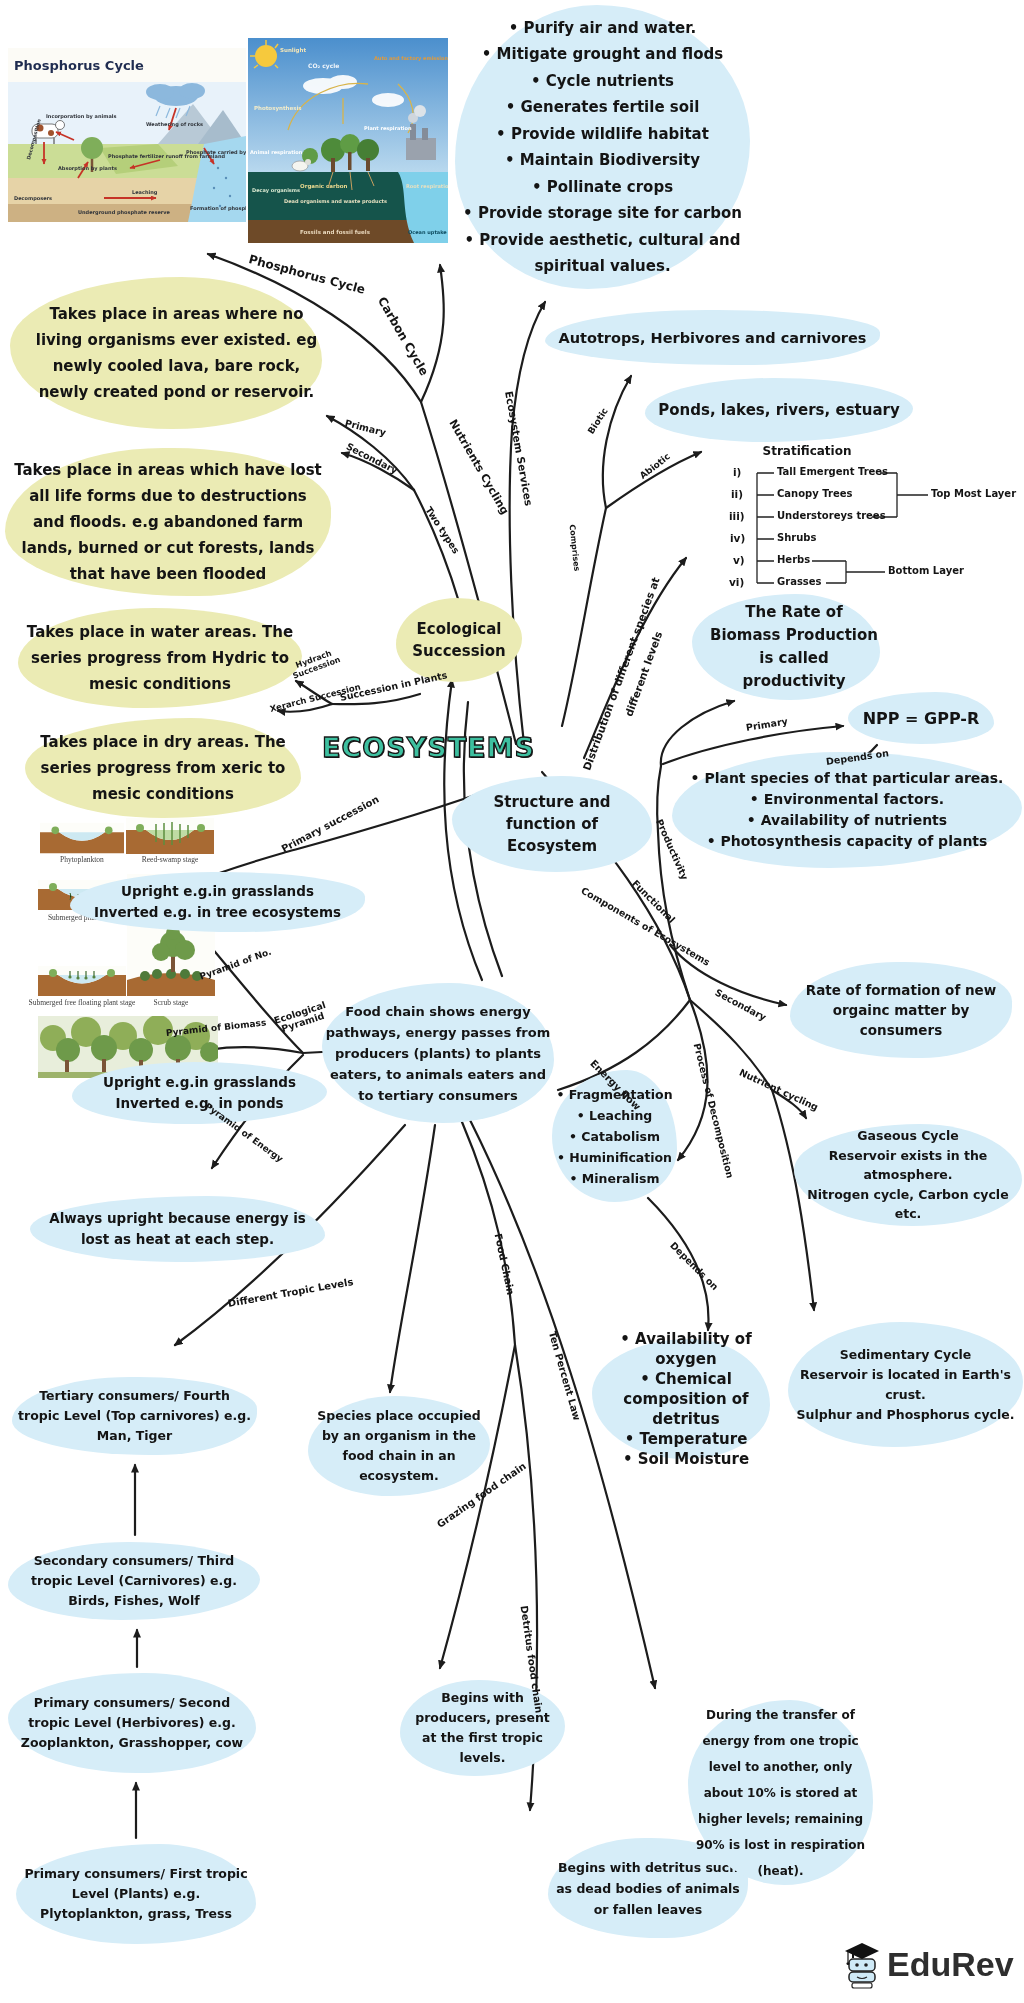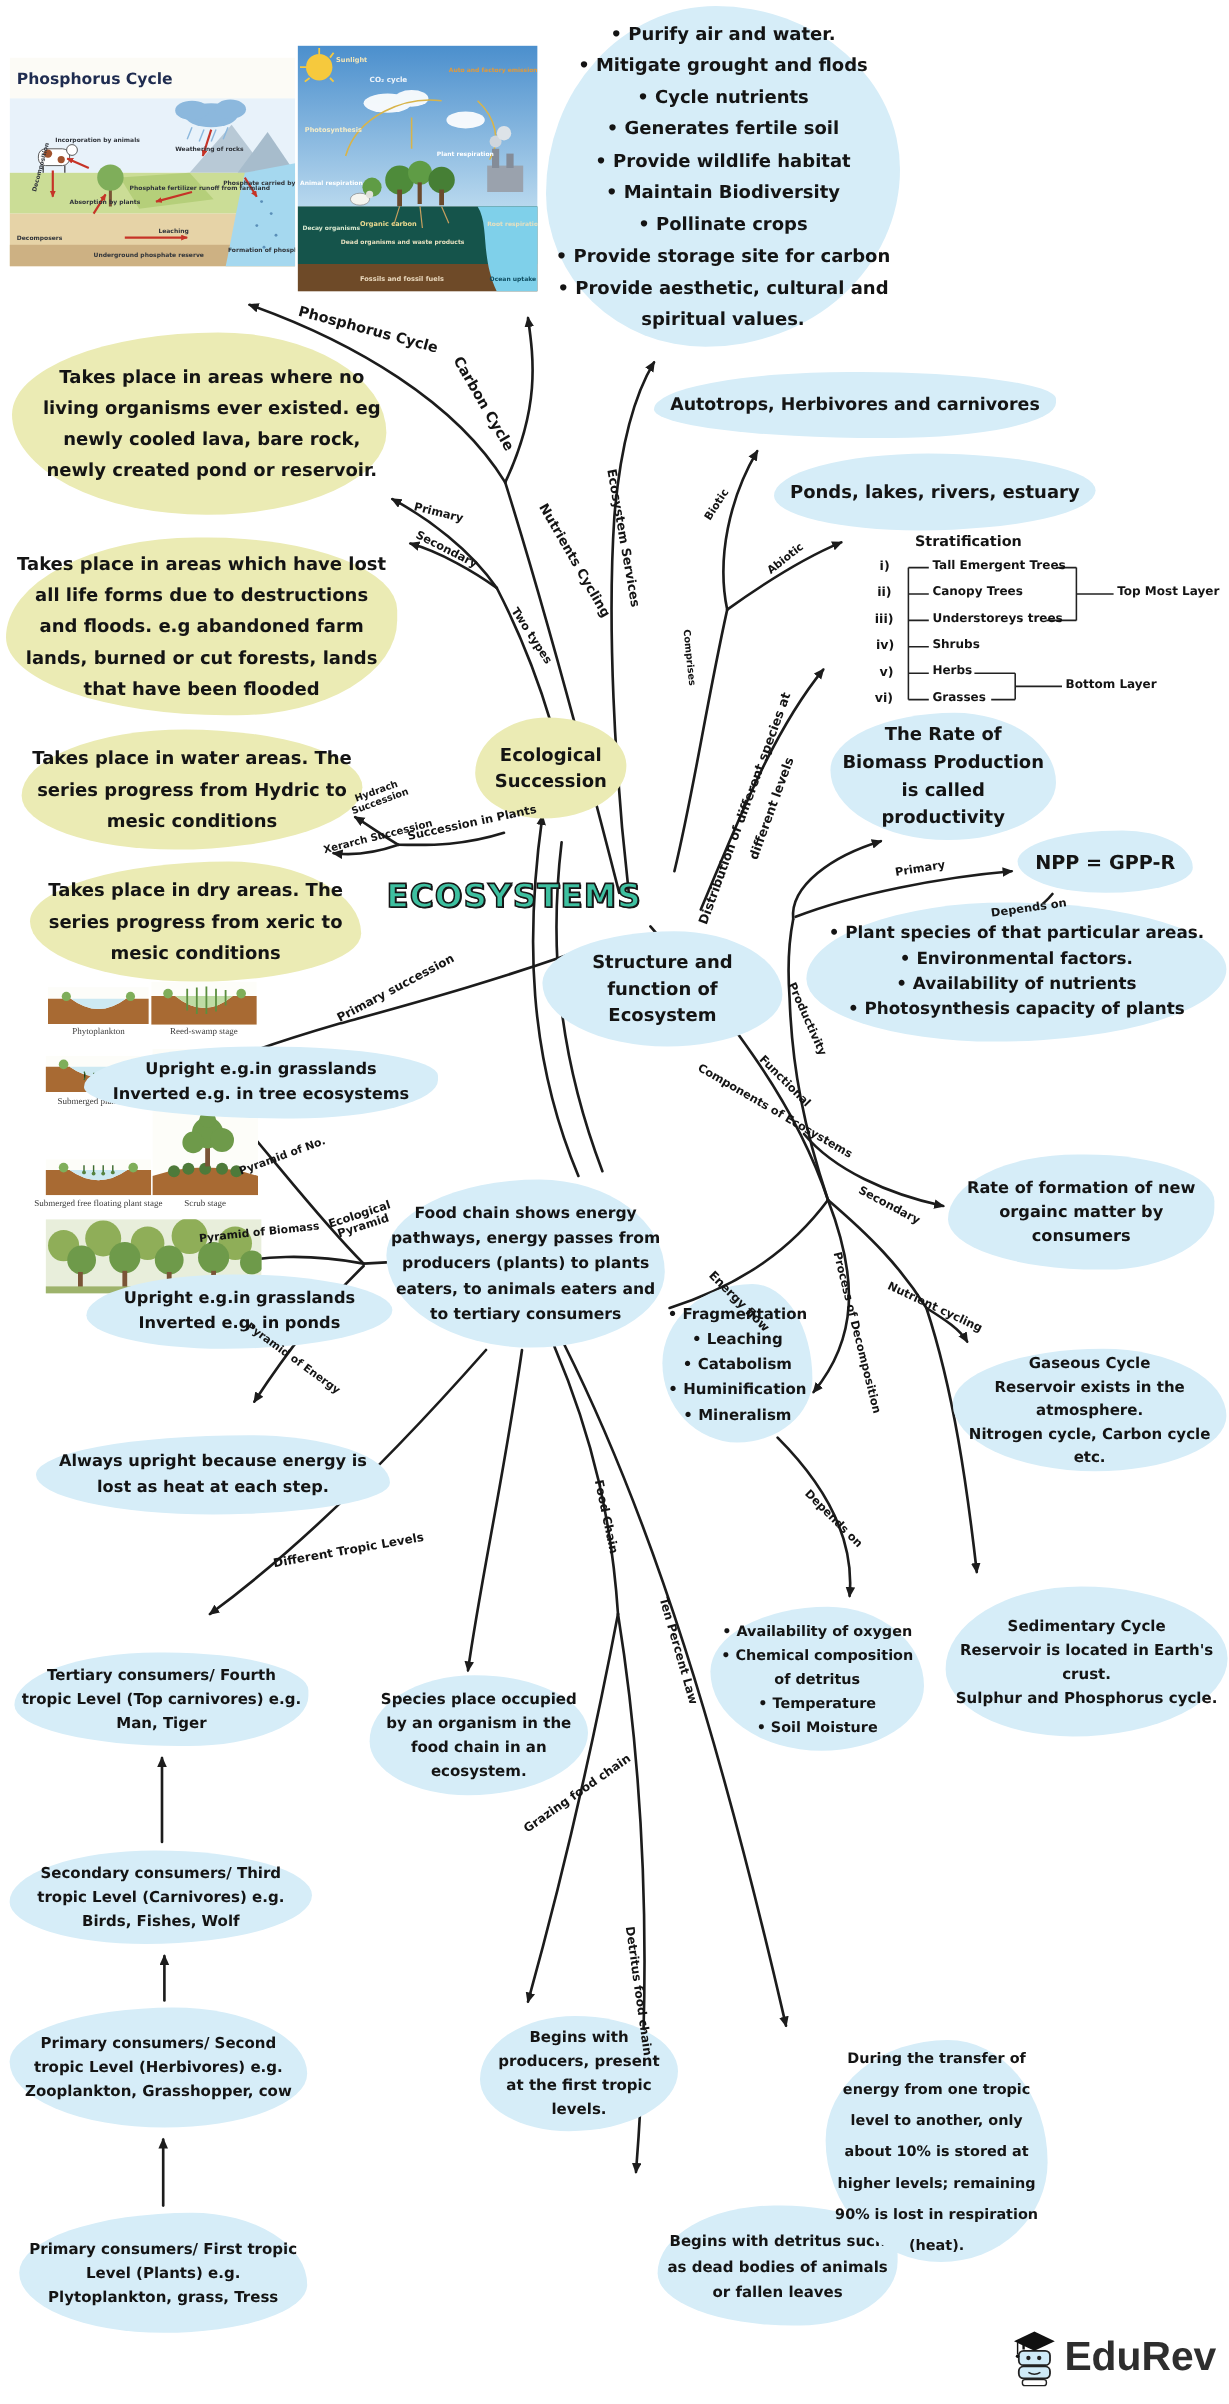--- a/index.html
+++ b/index.html
@@ -376,21 +376,21 @@
   </div>
   <div class="blob blue b2" style="left:452px;top:776px;width:200px;height:96px;font-size:15px;">
     <div style="width:185px;line-height:22px;">Structure and function of Ecosystem</div>
   </div>
   <div class="blob blue b3" style="left:545px;top:310px;width:335px;height:55px;font-size:14.5px;">
     <div style="width:320px;">Autotrops, Herbivores and carnivores</div>
   </div>
   <div class="blob blue b1" style="left:645px;top:378px;width:268px;height:64px;font-size:15px;">
     <div style="width:250px;">Ponds, lakes, rivers, estuary</div>
   </div>
-  <div class="blob blue b2" style="left:692px;top:594px;width:188px;height:106px;font-size:15px;">
+  <div class="blob blue b2" style="left:692px;top:594px;width:188px;height:106px;font-size:15px;justify-content:flex-end;">
     <div style="width:172px;line-height:23px;">The Rate of Biomass Production is called productivity</div>
   </div>
   <div class="blob blue b4" style="left:848px;top:692px;width:146px;height:52px;font-size:16px;">
     <div>NPP = GPP-R</div>
   </div>
   <div class="blob blue b1" style="left:672px;top:752px;width:350px;height:116px;font-size:14px;">
     <div style="width:335px;line-height:21px;">
       <div>• Plant species of that particular areas.</div>
       <div>• Environmental factors.</div>
       <div>• Availability of nutrients</div>
@@ -420,21 +420,21 @@
   </div>
   <div class="blob blue b4" style="left:552px;top:1070px;width:125px;height:132px;font-size:12.5px;">
     <div style="line-height:21px;">
       <div>• Fragmentation</div>
       <div>• Leaching</div>
       <div>• Catabolism</div>
       <div>• Huminification</div>
       <div>• Mineralism</div>
     </div>
   </div>
-  <div class="blob blue b2" style="left:592px;top:1339px;width:178px;height:120px;font-size:12px;">
+  <div class="blob blue b2" style="left:592px;top:1339px;width:178px;height:120px;font-size:15px;justify-content:flex-end;">
     <div style="width:168px;line-height:20px;">
       <div>• Availability of oxygen</div>
       <div>• Chemical composition of detritus</div>
       <div>• Temperature</div>
       <div>• Soil Moisture</div>
     </div>
   </div>
   <div class="blob blue b3" style="left:70px;top:872px;width:295px;height:60px;font-size:13.5px;">
     <div style="line-height:21px;">
       <div>Upright e.g.in grasslands</div>

